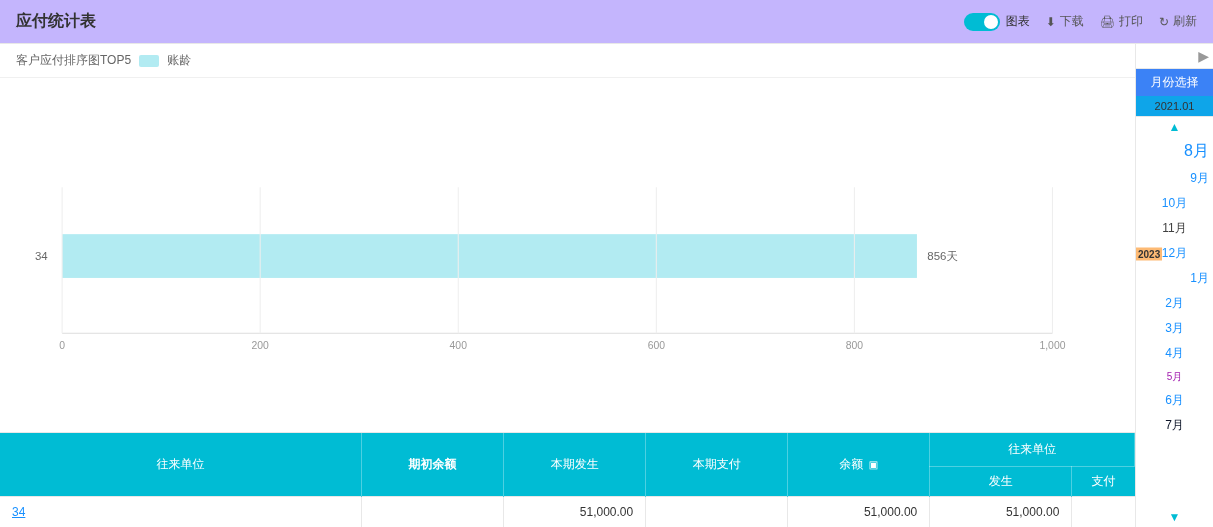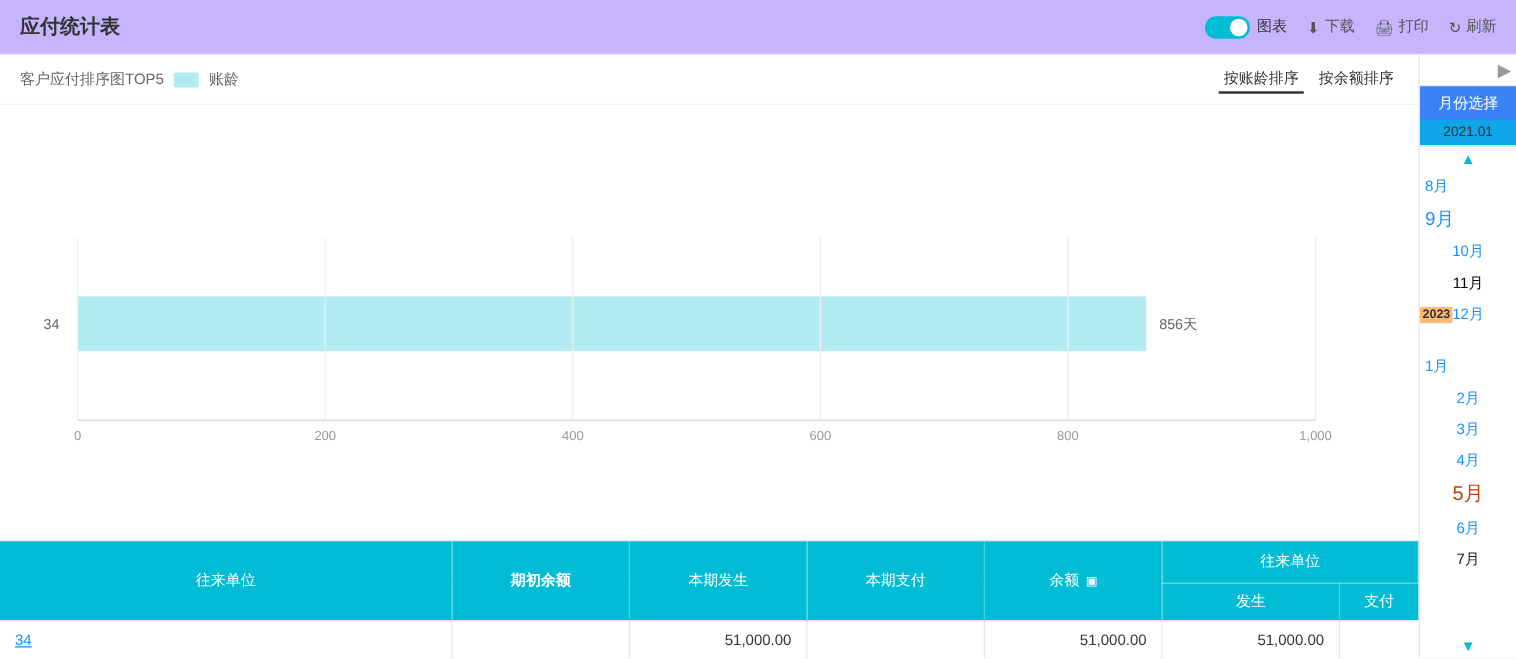--- a/index.html
+++ b/index.html
@@ -70,24 +70,20 @@
 
     <div class="chart-area">
 
       <div style="flex:1; display:flex; flex-direction:column; background:#fff;">
 
         <div class="chart-header">
           <div class="chart-legend">
             <span>客户应付排序图TOP5</span>
             <div class="legend-color"></div>
             <span>账龄</span>
-          </div>
-          <div class="chart-sort-btns">
-            <span class="sort-btn active">按账龄排序</span>
-            <span class="sort-btn">按余额排序</span>
           </div>
         </div>
 
         <div class="chart-body" style="position:relative; flex:1;">
           <svg viewBox="0 0 1060 250" width="100%" height="100%">
 
             <text x="30" y="130" font-size="11" fill="#666" text-anchor="middle">34</text>
 
             <rect x="50" y="105" width="820" height="42" fill="#b2ebf2"></rect>
 
@@ -156,33 +152,33 @@
 
       <div style="background:#3b82f6; color:#fff; text-align:center; padding:5px 4px; font-size:12px;">月份选择</div>
 
       <div style="text-align:center; padding:4px; font-size:11px; color:#333; border-bottom:1px solid #e8e8e8; background:#0ea5e9;">2021.01</div>
 
       <div style="display:flex; justify-content:center; padding:3px; cursor:pointer; color:#00bcd4;">
         <span>▲</span>
       </div>
 
       <div style="flex:1; overflow:hidden; position:relative;">
-        <div style="text-align:left; padding:4px; font-size:12px; color:#1890ff; cursor:pointer;">8月</div>
-        <div style="text-align:left; padding:4px; font-size:15px; color:#1890ff; cursor:pointer;">9月</div>
+        <div style="text-align:right; padding:4px; font-size:16px; color:#1890ff; cursor:pointer;">8月</div>
+        <div style="text-align:right; padding:4px; font-size:12px; color:#1890ff; cursor:pointer;">9月</div>
         <div style="text-align:center; padding:4px; font-size:12px; color:#1890ff; cursor:pointer;">10月</div>
-        <div style="text-align:center; padding:4px; font-size:12px; color:#000000; cursor:pointer;">11月</div>
+        <div style="text-align:center; padding:4px; font-size:12px; color:#404040; cursor:pointer;">11月</div>
         <div style="text-align:center; padding:4px; font-size:12px; color:#1890ff; cursor:pointer; position:relative;">
           12月
           <span style="position:absolute; left:0; top:50%; transform:translateY(-50%); background:#fdba74; color:#333; font-size:10px; padding:1px 2px; font-weight:bold;">2023</span>
         </div>
-        <div style="text-align:left; padding:4px; font-size:12px; color:#1890ff; cursor:pointer;margin-top:17px;">1月</div>
+        <div style="text-align:right; padding:4px; font-size:12px; color:#1890ff; cursor:pointer;">1月</div>
         <div style="text-align:center; padding:4px; font-size:12px; color:#1890ff; cursor:pointer;">2月</div>
         <div style="text-align:center; padding:4px; font-size:12px; color:#1890ff; cursor:pointer;">3月</div>
         <div style="text-align:center; padding:4px; font-size:12px; color:#1890ff; cursor:pointer;">4月</div>
-        <div style="text-align:center; padding:4px; font-size:16px; color:#c2410c; cursor:pointer;">5月</div>
+        <div style="text-align:center; padding:4px; font-size:10px; color:#a21caf; cursor:pointer;">5月</div>
         <div style="text-align:center; padding:4px; font-size:12px; color:#1890ff; cursor:pointer;">6月</div>
         <div style="text-align:center; padding:4px; font-size:12px; color:#0f172a; cursor:pointer;">7月</div>
       </div>
 
       <div style="display:flex; justify-content:center; padding:3px; cursor:pointer; color:#00bcd4;">
         <span>▼</span>
       </div>
     </div>
 
   </div>

